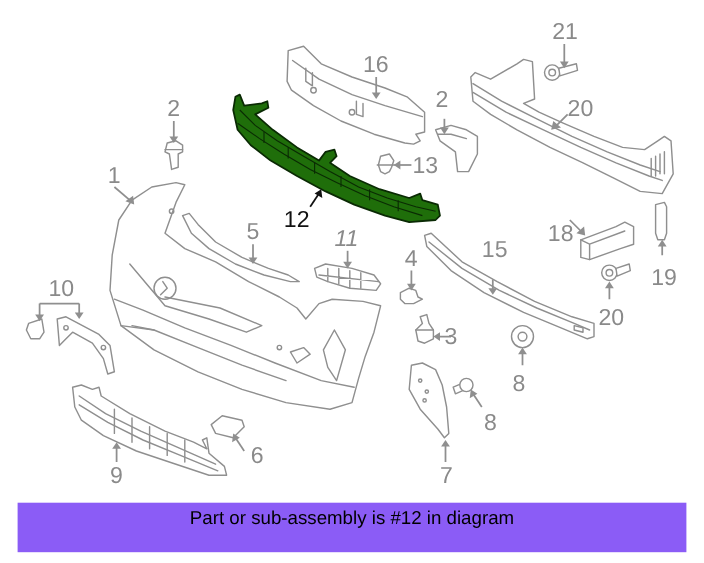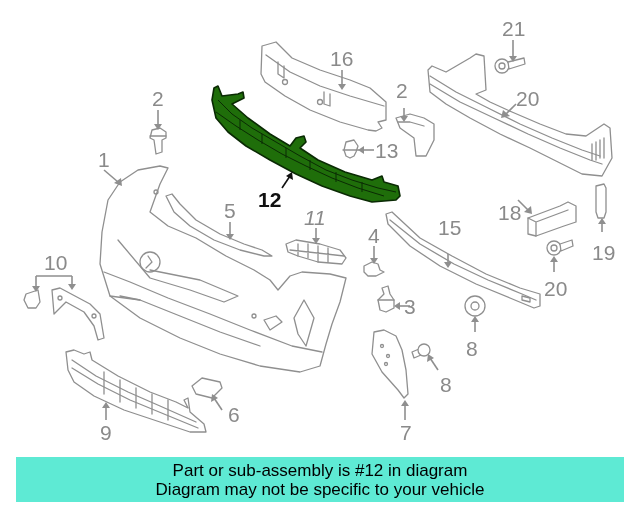--- a/index.html
+++ b/index.html
@@ -1,22 +1,22 @@
 <!DOCTYPE html>
 <html><head>
 <meta charset="utf-8">
 <style>
   html, body { margin: 0; padding: 0; background: #ffffff; }
   body { width: 640px; height: 512px; position: relative; overflow: hidden;
          font-family: "Liberation Sans", sans-serif; }
   #diagram { position: absolute; left: 0; top: 0; width: 640px; height: 455px; }
   .callout { position: absolute; font-size: 21px; color: #8a8a8a; line-height: 1; white-space: nowrap; }
-  .callout.active { color: #111111; font-weight: bold; }
+  .callout.active { color: #111111; }
   .banner { position: absolute; left: 16px; top: 457px; width: 608px; height: 45px;
-            background: #5eead4; color: #000000; text-align: center;
+            background: #8b5cf6; color: #000000; text-align: center;
             font-size: 17px; line-height: 19px; padding-top: 4px; box-sizing: border-box; }
   .banner div { white-space: nowrap; }
   svg .ln { fill: none; stroke: #8f8f8f; stroke-width: 1.3; stroke-linejoin: round; stroke-linecap: round; }
   svg .lnf { fill: #ffffff; stroke: #8f8f8f; stroke-width: 1.3; stroke-linejoin: round; }
   svg .ar { fill: none; stroke: #8f8f8f; stroke-width: 1.6; }
   svg .arh { fill: #8f8f8f; }
   svg .gr { fill: #1f6e0a; stroke: #0a2a04; stroke-width: 1.6; stroke-linejoin: round; }
   svg .grl { fill: none; stroke: #0a2a04; stroke-width: 1; }
   svg .ark { fill: none; stroke: #111; stroke-width: 1.6; }
   svg .arkh { fill: #111; }
@@ -230,14 +230,13 @@
   <span class="callout" style="left:466px;top:338px;">8</span>
   <span class="callout" style="left:498px;top:182px;margin-top:20px;">18</span>
   <span class="callout" style="left:544px;top:278px;">20</span>
   <span class="callout" style="left:516px;top:88px;">20</span>
   <span class="callout" style="left:502px;top:18px;">21</span>
   <span class="callout" style="left:592px;top:242px;">19</span>
 </div>
 
 <div class="banner">
   <div>Part or sub-assembly is #12 in diagram</div>
-  <div>Diagram may not be specific to your vehicle</div>
 </div>
 
 </body></html>

